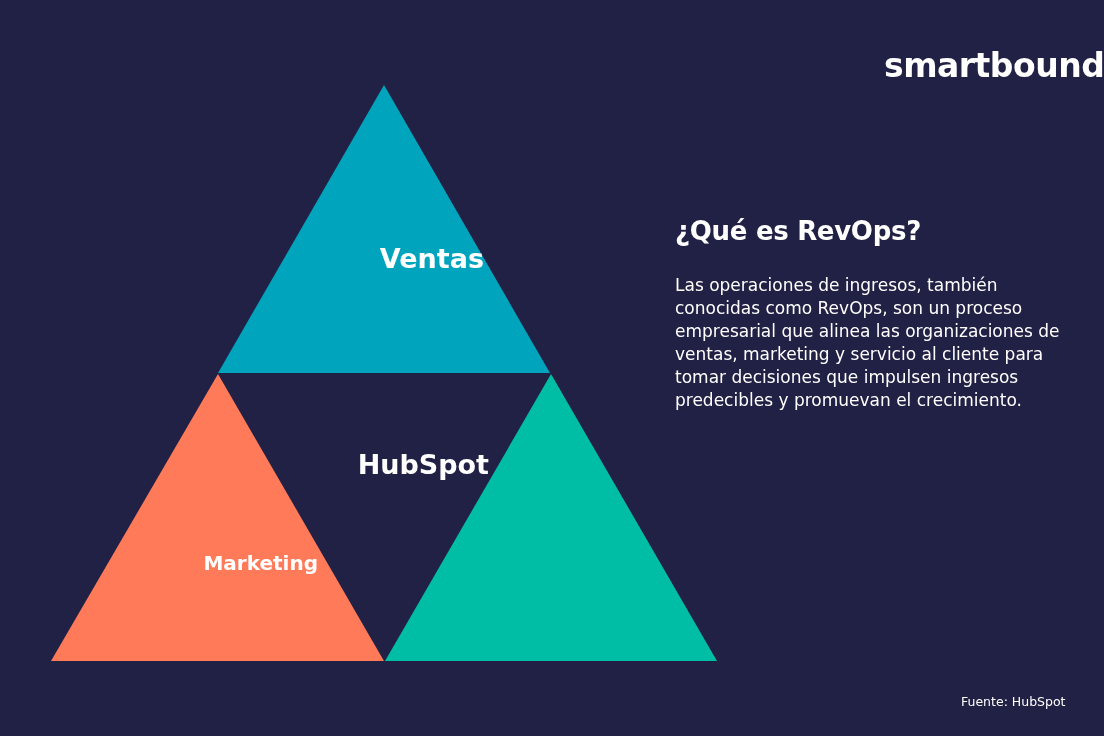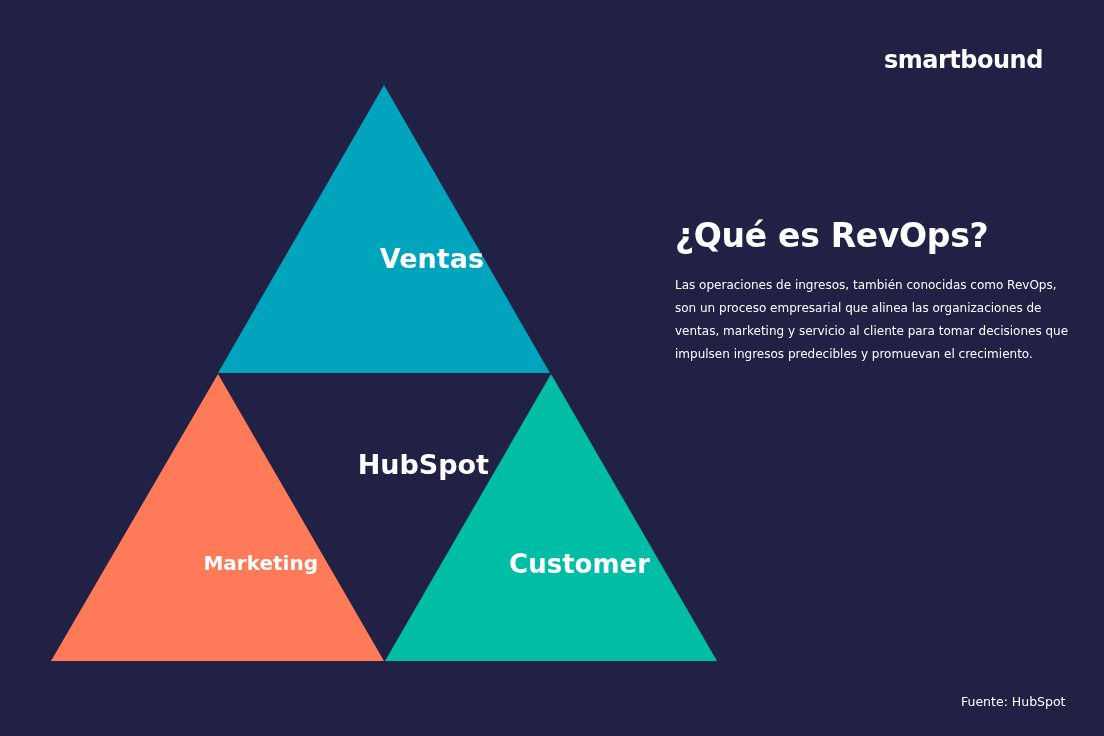--- a/index.html
+++ b/index.html
@@ -1,41 +1,40 @@
 <!DOCTYPE html>
 <html><head>
 <meta charset="utf-8">
 <style>
   html, body { margin:0; padding:0; }
   body { width:1104px; height:736px; background:#212045; position:relative; overflow:hidden; font-family:"DejaVu Sans", sans-serif; color:#fff; }
-  .logo { position:absolute; left:884px; top:46px; font-size:24px; font-weight:bold; letter-spacing:-0.5px; }
+  .logo { position:absolute; left:884px; top:46px; font-size:33px; font-weight:bold; letter-spacing:-0.5px; }
   svg.diagram { position:absolute; left:0; top:0; }
   .lbl { position:absolute; font-weight:bold; text-align:right; white-space:nowrap; }
   .l-ventas { left:284px; top:243px; width:200px; font-size:27px; }
   .l-revops { left:289px; top:449px; width:200px; font-size:27px; }
   .l-mkt { left:118px; top:551px; width:200px; font-size:20px; }
   .l-cs { left:450px; top:552px; width:200px; font-size:26px; line-height:24px; }
-  .title { position:absolute; left:675px; top:216px; font-size:33px; font-weight:bold; letter-spacing:-0.3px; }
-  .desc { position:absolute; left:675px; top:274px; width:400px; font-size:12px; line-height:23px; }
+  .title { position:absolute; left:675px; top:216px; font-size:26px; font-weight:bold; letter-spacing:-0.3px; }
+  .desc { position:absolute; left:675px; top:274px; width:400px; font-size:17px; line-height:23px; }
   .source { position:absolute; left:961px; top:694px; font-size:12.5px; }
 </style>
 </head>
 <body>
 
 <div class="logo">smartbound</div>
 
 <svg class="diagram" width="1104" height="736">
   <polygon points="384,85 218,373 550,373" fill="#00A4BD"></polygon>
   <polygon points="218,374 51,661 384,661" fill="#FF7A59"></polygon>
   <polygon points="551,374 385,661 717,661" fill="#00BDA5"></polygon>
 </svg>
 
 <div class="lbl l-ventas">Ventas</div>
 <div class="lbl l-revops">HubSpot</div>
 <div class="lbl l-mkt">Marketing</div>
 <div class="lbl l-cs">
-  <div>Customer</div>
 </div>
 
 <div class="title">¿Qué es RevOps?</div>
 <div class="desc">Las operaciones de ingresos, también conocidas como RevOps, son un proceso empresarial que alinea las organizaciones de ventas, marketing y servicio al cliente para tomar decisiones que impulsen ingresos predecibles y promuevan el crecimiento.</div>
 
 <div class="source">Fuente: HubSpot</div>
 
 </body></html>

